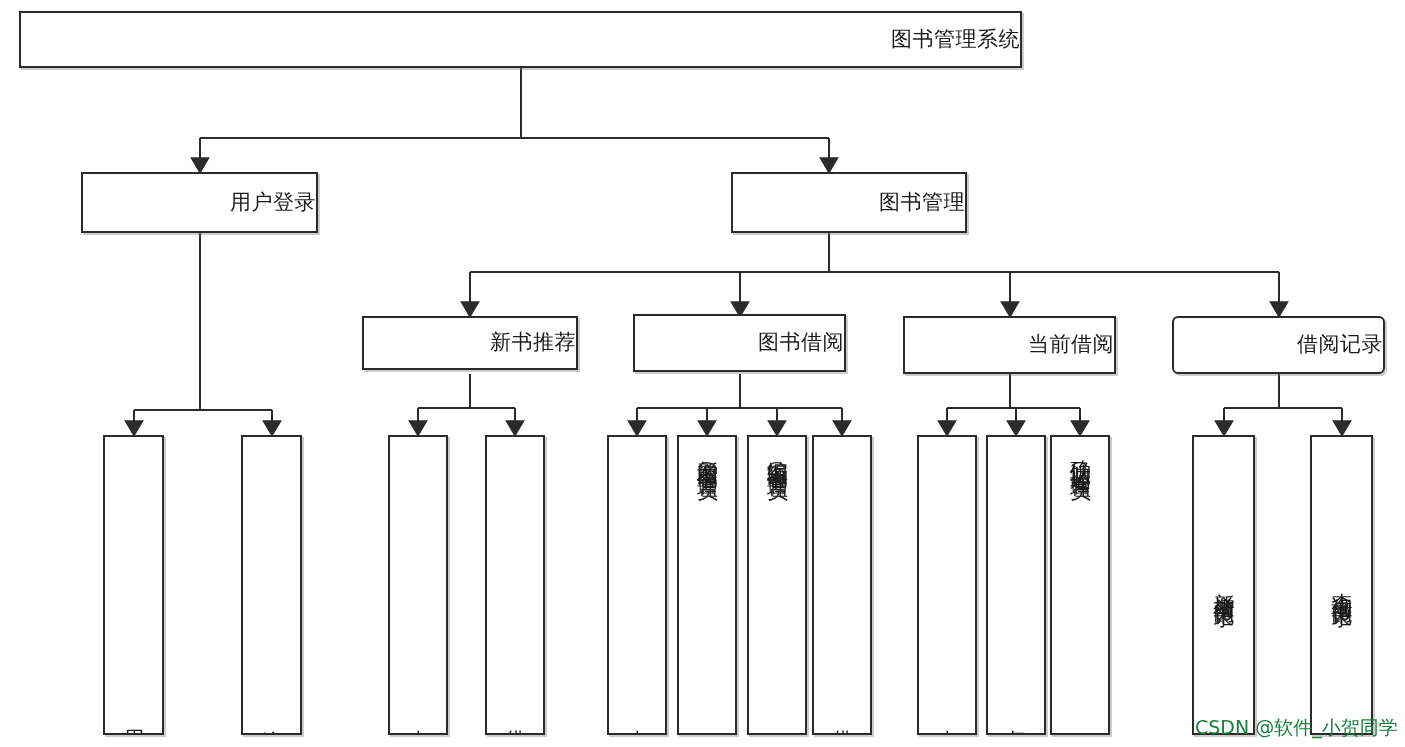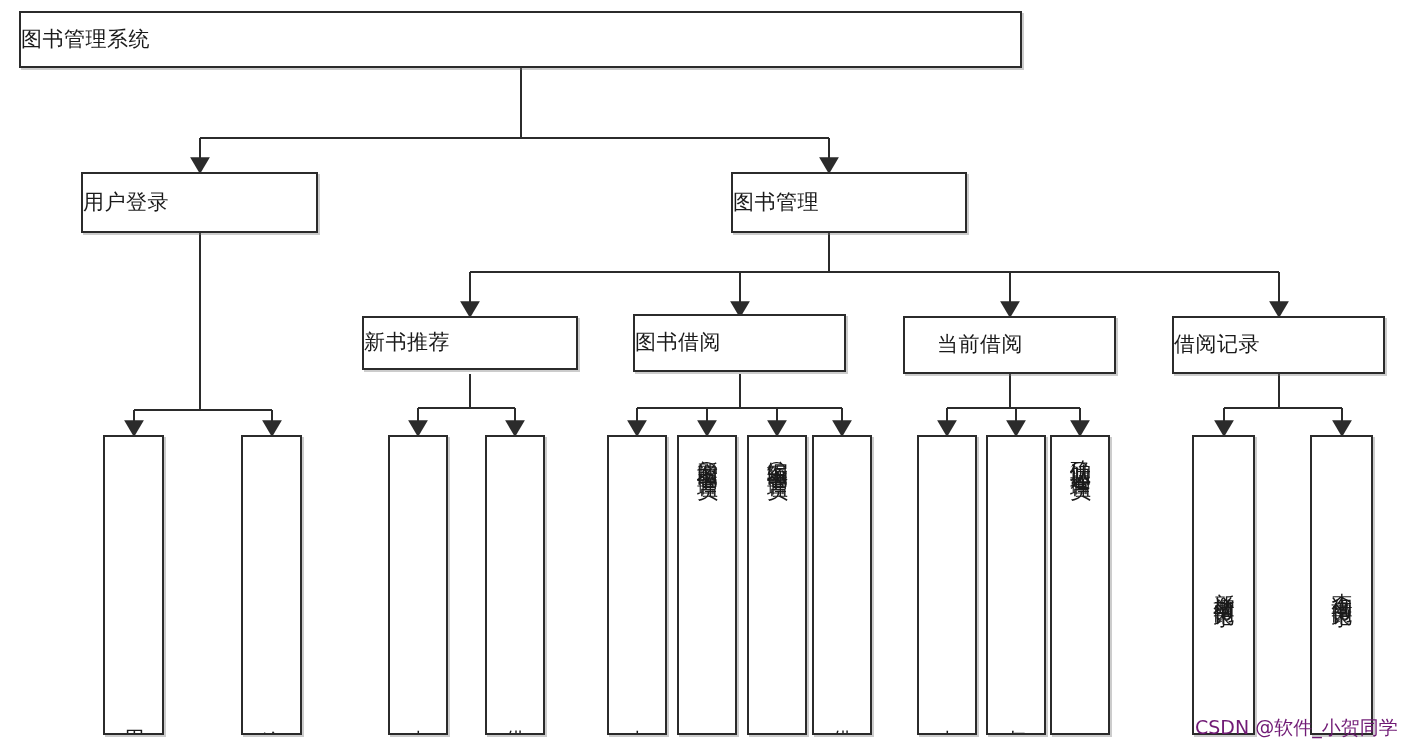--- a/index.html
+++ b/index.html
@@ -27,21 +27,21 @@
     display: block;
   }
   .node-box {
     position: absolute;
     box-sizing: border-box;
     border: 2.5px solid #2b2b2b;
     background: #ffffff;
     box-shadow: 2px 2px 0 rgba(120,120,120,0.38);
     display: flex;
     align-items: center;
-    justify-content: flex-start;
+    justify-content: flex-end;
     overflow: hidden;
   }
   .node-label {
     color: #1a1a1a;
     font-family: "DejaVu Sans", "Liberation Sans", sans-serif;
     white-space: pre;
     letter-spacing: 0.5px;
   }
   .node-box.horizontal .node-label {
     writing-mode: horizontal-tb;
@@ -60,21 +60,21 @@
   }
   .node-box.vertical .node-label {
     writing-mode: vertical-rl;
     text-orientation: upright;
     font-size: 21px;
     letter-spacing: 3px;
     line-height: 1.0;
   }
   .watermark {
     position: absolute;
-    color: #701a75;
+    color: #15803d;
     font-size: 19px;
     font-family: "DejaVu Sans", "Liberation Sans", sans-serif;
     white-space: nowrap;
     user-select: none;
     pointer-events: none;
   }
 </style>
 </head>
 <body>
 
@@ -135,21 +135,21 @@
       </div>
       <div class="node-box horizontal" style="left: 362px; top: 316px; width: 216px; height: 54px;">
         <span class="node-label">新书推荐</span>
       </div>
       <div class="node-box horizontal" style="left: 633px; top: 314px; width: 213px; height: 58px;">
         <span class="node-label">图书借阅</span>
       </div>
       <div class="node-box horizontal" style="left: 903px; top: 316px; width: 213px; height: 58px; padding-left: 32px;">
         <span class="node-label">当前借阅</span>
       </div>
-      <div class="node-box horizontal" style="left: 1172px; top: 316px; width: 213px; height: 58px;">
+      <div class="node-box horizontal" style="left: 1172px; top: 316px; width: 213px; height: 58px; border-radius: 6px;">
         <span class="node-label">借阅记录</span>
       </div>
       <div class="node-box vertical bottom-anchored" style="left: 103px; top: 435px; width: 61px; height: 300px;">
         <span class="node-label">用户登录</span>
       </div>
       <div class="node-box vertical bottom-anchored" style="left: 241px; top: 435px; width: 61px; height: 300px;">
         <span class="node-label">注销登录</span>
       </div>
       <div class="node-box vertical bottom-anchored" style="left: 388px; top: 435px; width: 60px; height: 300px;">
         <span class="node-label">查询图书</span>

